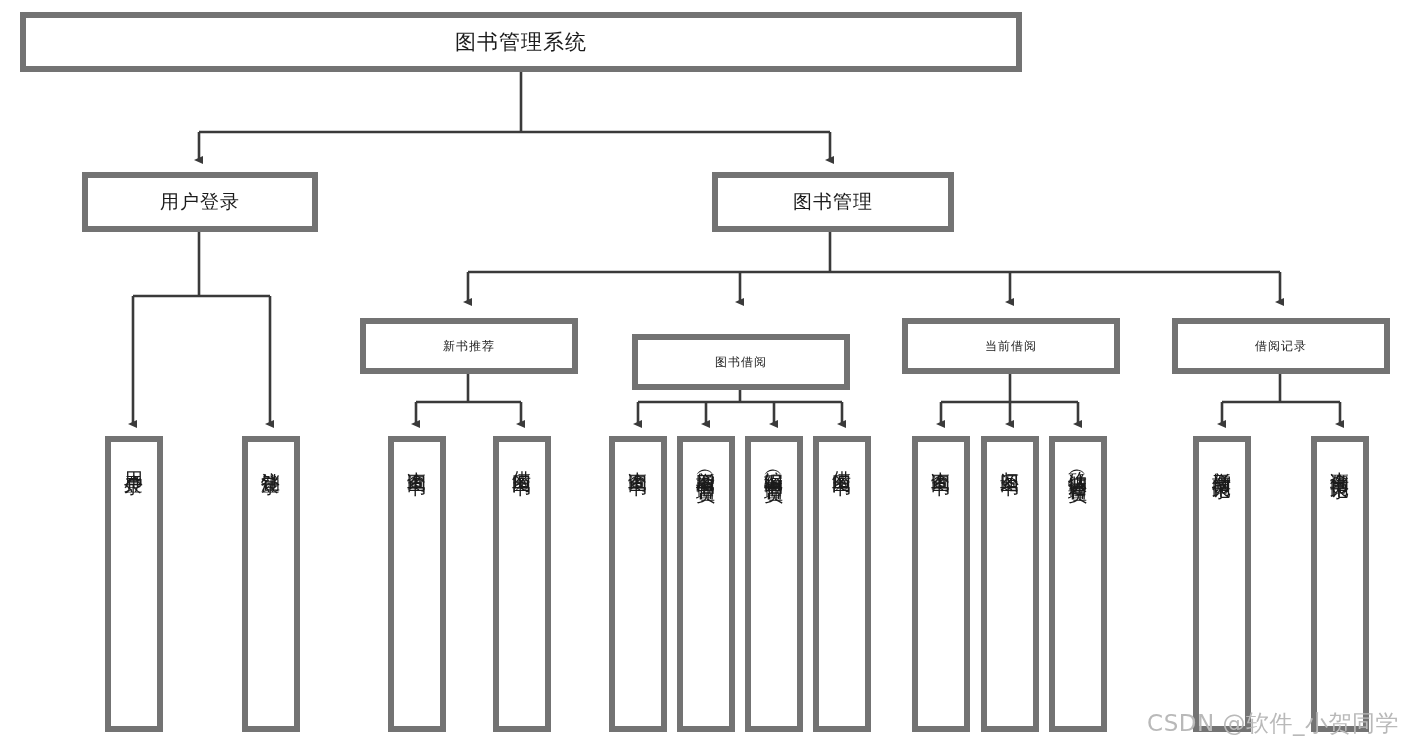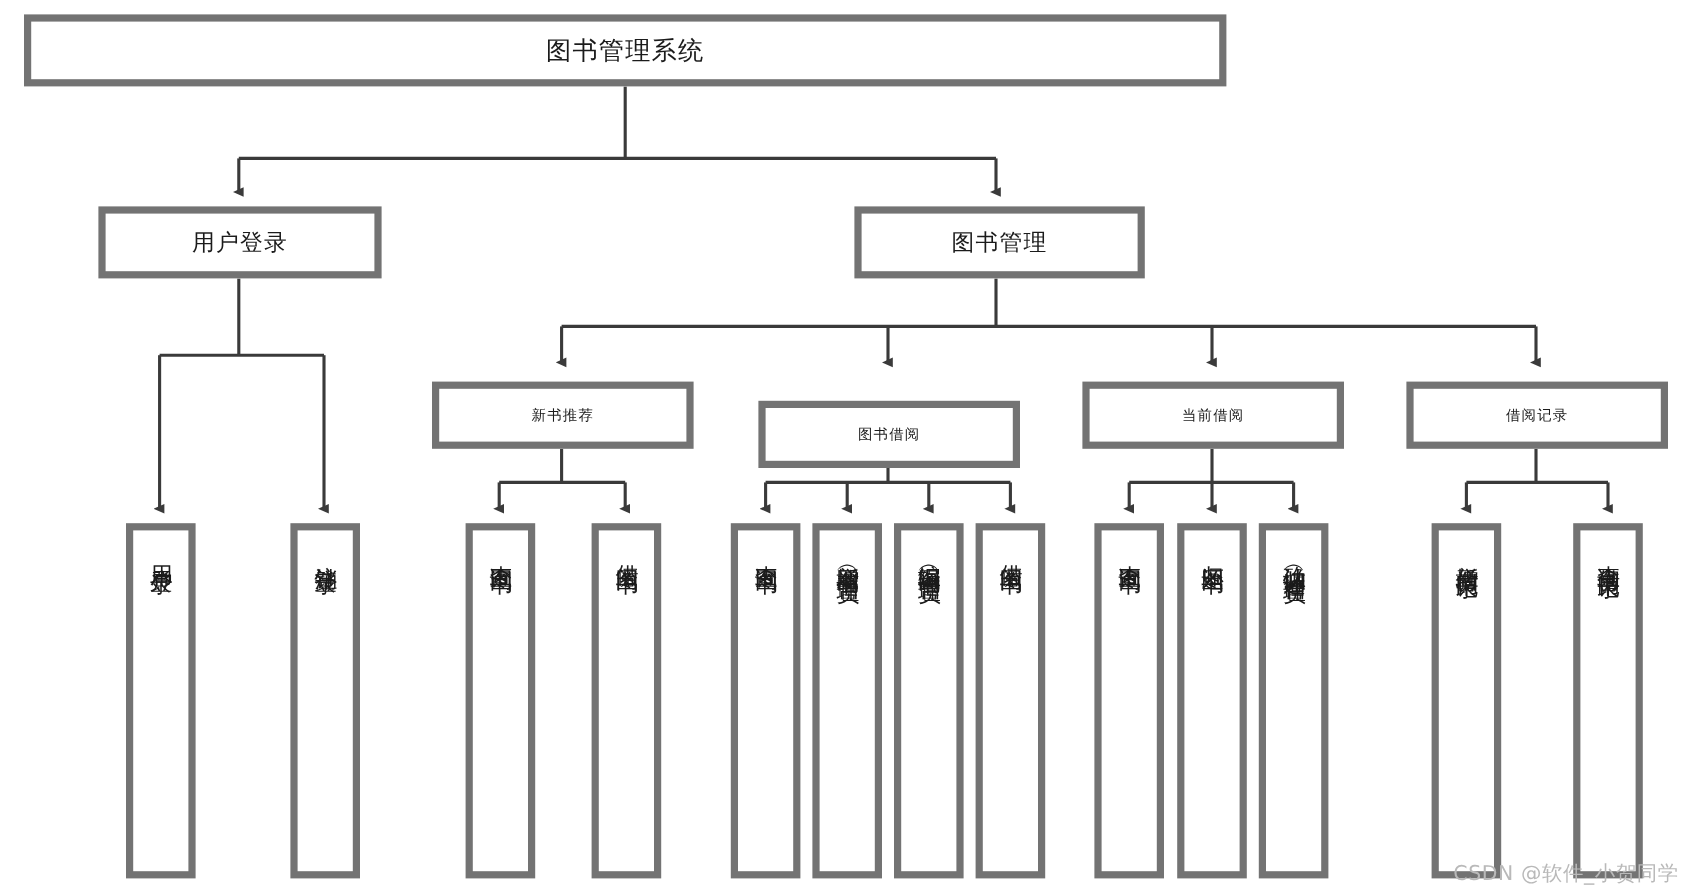--- a/index.html
+++ b/index.html
@@ -58,21 +58,21 @@
   .vtext {
     writing-mode: vertical-rl;
     text-orientation: upright;
     line-height: 1.22;
     white-space: nowrap;
   }
   .watermark {
     position: absolute;
     right: 6px;
     bottom: 8px;
-    font-size: 17px;
+    font-size: 23px;
     color: #b9b9b9;
     letter-spacing: 0.5px;
     z-index: 6;
     white-space: nowrap;
   }
 </style>
 </head>
 <body>
 
 <div id="canvas">

